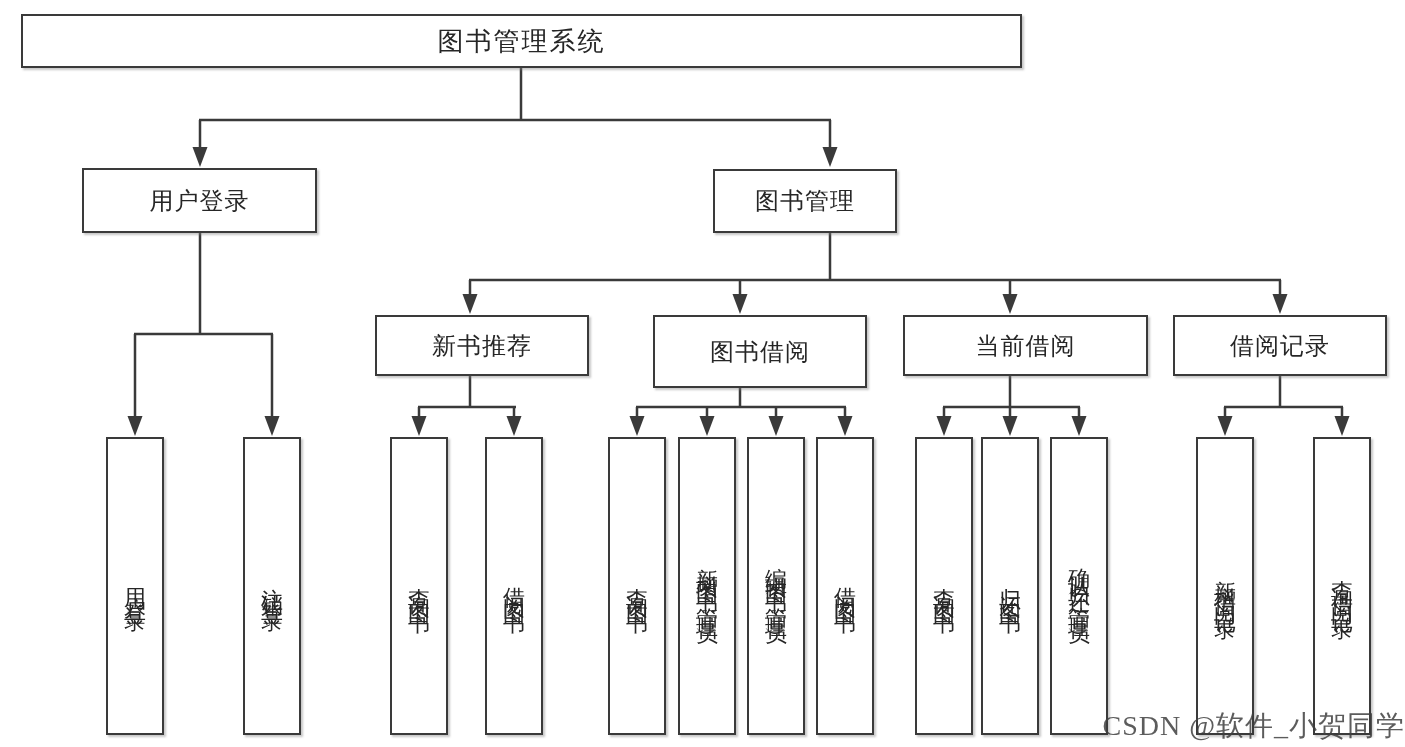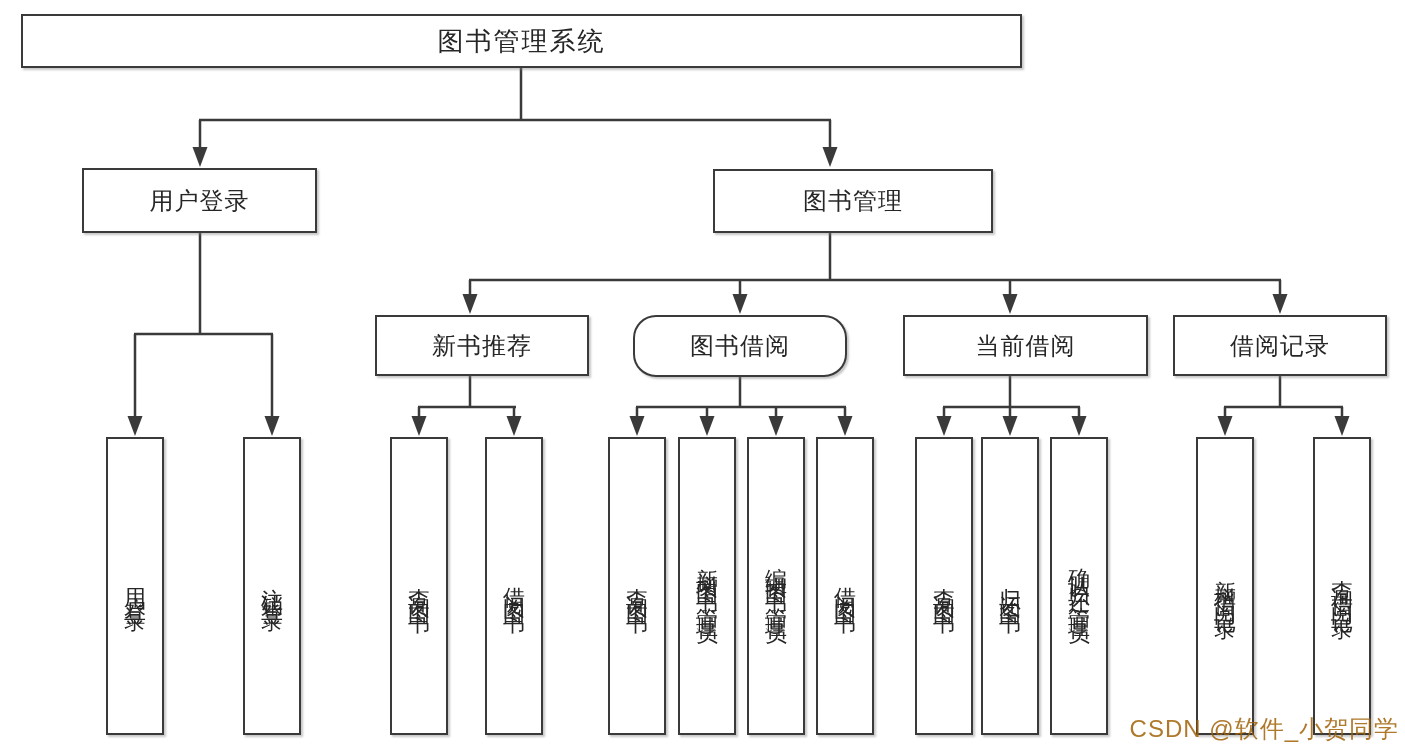--- a/index.html
+++ b/index.html
@@ -2,21 +2,21 @@
 <html><head>
 <meta charset="utf-8">
 <style>
   html, body { margin: 0; padding: 0; background: #ffffff; }
   .stage {
     position: relative;
     width: 1405px;
     height: 747px;
     background: #ffffff;
     overflow: hidden;
-    font-family: Liberation Sans, sans-serif;
+    font-family: Liberation Serif, serif;
     color: #262626;
   }
   .wires {
     position: absolute;
     left: 0; top: 0;
     width: 1405px; height: 747px;
     pointer-events: none;
   }
   .box {
     position: absolute;
@@ -32,25 +32,25 @@
   .h-box .label { font-size: 24px; letter-spacing: 1px; }
   .v-box .label {
     writing-mode: vertical-rl;
     text-orientation: mixed;
     font-size: 22px;
     letter-spacing: 8px;
     line-height: 1;
   }
   .watermark {
     position: absolute;
-    right: 6px;
+    right: 0;
     bottom: 2px;
-    font-size: 24px;
+    font-size: 28px;
     letter-spacing: 1px;
-    color: #a16207;
+    color: #404040;
     opacity: 0.85;
     white-space: nowrap;
     z-index: 5;
   }
 </style>
 </head>
 <body>
 
 <div class="stage">
 
@@ -94,28 +94,28 @@
     </g>
   </svg>
 
   <div class="box root-box" style="left:21px; top:14px; width:1001px; height:54px;">
     <span class="label">图书管理系统</span>
   </div>
 
   <div class="box h-box" style="left:82px; top:168px; width:235px; height:65px;">
     <span class="label">用户登录</span>
   </div>
-  <div class="box h-box" style="left:713px; top:169px; width:280px; height:64px;">
+  <div class="box h-box" style="left:713px; top:169px; width:184px; height:64px;">
     <span class="label">图书管理</span>
   </div>
 
   <div class="box h-box" style="left:375px; top:315px; width:214px; height:61px;">
     <span class="label">新书推荐</span>
   </div>
-  <div class="box h-box" style="left:633px; top:315px; width:214px; height:62px;border-radius:23px;">
+  <div class="box h-box" style="left:653px; top:315px; width:214px; height:73px;">
     <span class="label">图书借阅</span>
   </div>
   <div class="box h-box" style="left:903px; top:315px; width:245px; height:61px;">
     <span class="label">当前借阅</span>
   </div>
   <div class="box h-box" style="left:1173px; top:315px; width:214px; height:61px;">
     <span class="label">借阅记录</span>
   </div>
 
   <div class="box v-box" style="left:106px; top:437px; width:58px; height:298px;">

